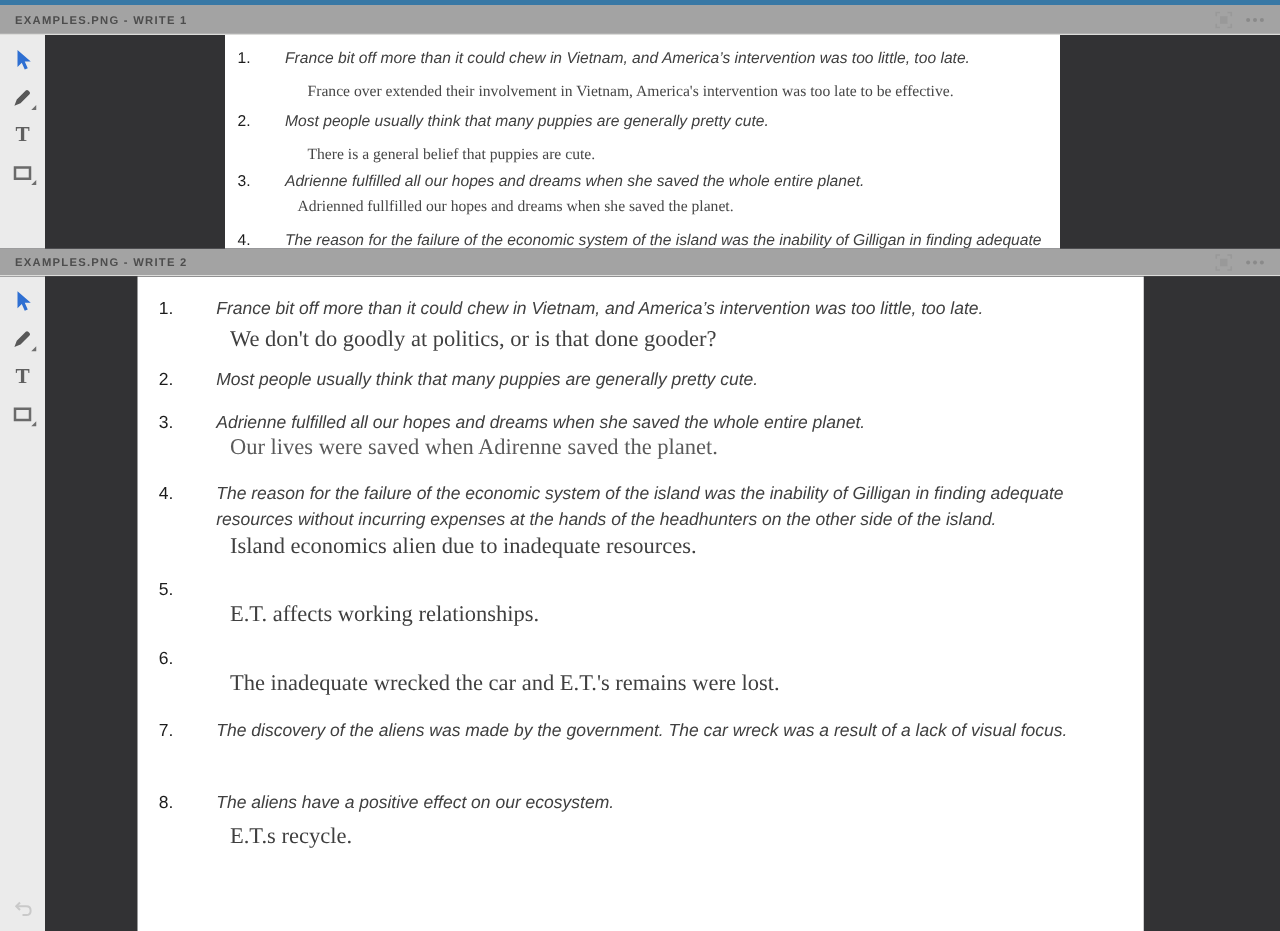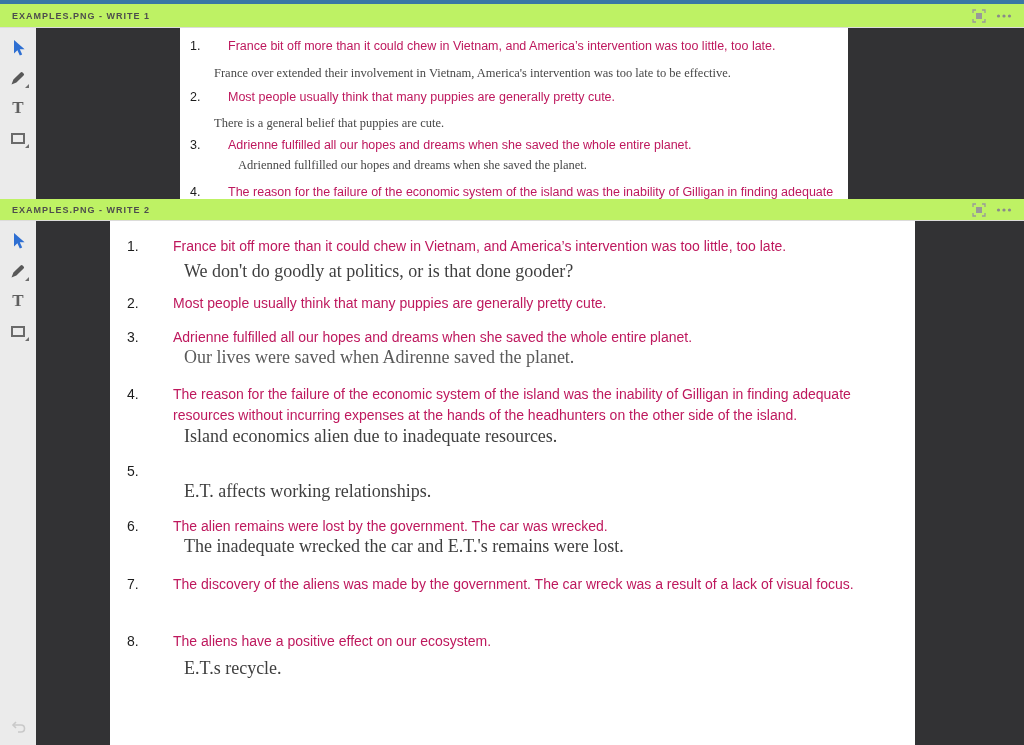--- a/index.html
+++ b/index.html
@@ -9,21 +9,21 @@
     width: 1024px; height: 745px;
     overflow: hidden;
     background: #323234;
     font-family: "Liberation Sans", sans-serif;
   }
   .topstrip { height: 4px; background: #3878a5; }
 
   .window { display: flex; flex-direction: column; }
   .titlebar {
     display: flex; align-items: center;
-    background: #bef264;
+    background: #a3a3a3;
     padding: 0 12px;
     border-bottom: 1px solid #dcdcda;
     flex: 0 0 auto;
   }
   #w1 .titlebar { height: 24px; }
   #w2 .titlebar { height: 22px; }
   .titlebar-title {
     font-size: 9px; font-weight: bold; letter-spacing: 1px;
     color: #4d4d4d; text-transform: uppercase;
   }
@@ -54,28 +54,28 @@
   .spacer { flex: 1 1 auto; }
   .tool.disabled { margin-bottom: 6px; }
 
   .canvas { flex: 1 1 auto; position: relative; overflow: hidden; }
   .page { position: absolute; top: 0; bottom: 0; background: #ffffff; overflow: hidden; }
   #w1 .page { left: 144px; width: 668px; padding-top: 10px; }
   #w2 .page { left: 74px; width: 805px; padding-top: 15px; }
 
   .qrow { display: flex; }
   .qnum { flex: 0 0 auto; color: #1c1c1c; }
-  .qtext { color: #be185d; white-space: pre-line; }
+  .qtext { color: #404040; white-space: pre-line; font-style: italic; }
   .answer { font-family: "Liberation Serif", "DejaVu Serif", serif; color: #3f3f3f; }
 
   
   #w1 .qrow { padding-left: 10px; }
   #w1 .qnum { width: 38px; font-size: 12.5px; line-height: 16px; }
   #w1 .qtext { font-size: 12.5px; line-height: 16px; }
-  #w1 .answer { padding-left: 34px; font-size: 12.5px; line-height: 15px; color: #474747; }
+  #w1 .answer { padding-left: 66px; font-size: 12.5px; line-height: 15px; color: #474747; }
   #w1 .a1 { margin-top: 12px; }
   #w1 .q2 { margin-top: 8px; }
   #w1 .a2 { margin-top: 11px; }
   #w1 .q3 { margin-top: 6px; }
   #w1 .a3 { margin-top: 5px; padding-left: 58px; }
   #w1 .q4 { margin-top: 11px; }
 
   
   #w2 .qrow { padding-left: 17px; }
   #w2 .qnum { width: 46px; font-size: 14px; line-height: 21px; }
@@ -261,21 +261,20 @@
           </div>
           <div class="answer a4">Island economics alien due to inadequate resources.</div>
 
           <div class="qrow q5">
             <span class="qnum">5.</span>
           </div>
           <div class="answer a5">E.T. affects working relationships.</div>
 
           <div class="qrow q6">
             <span class="qnum">6.</span>
-            <span class="qtext">The alien remains were lost by the government. The car was wrecked.</span>
           </div>
           <div class="answer a6">The inadequate wrecked the car and E.T.'s remains were lost.</div>
 
           <div class="qrow q7">
             <span class="qnum">7.</span>
             <span class="qtext">The discovery of the aliens was made by the government. The car wreck was a result of a lack of visual focus.</span>
           </div>
 
           <div class="qrow q8">
             <span class="qnum">8.</span>

